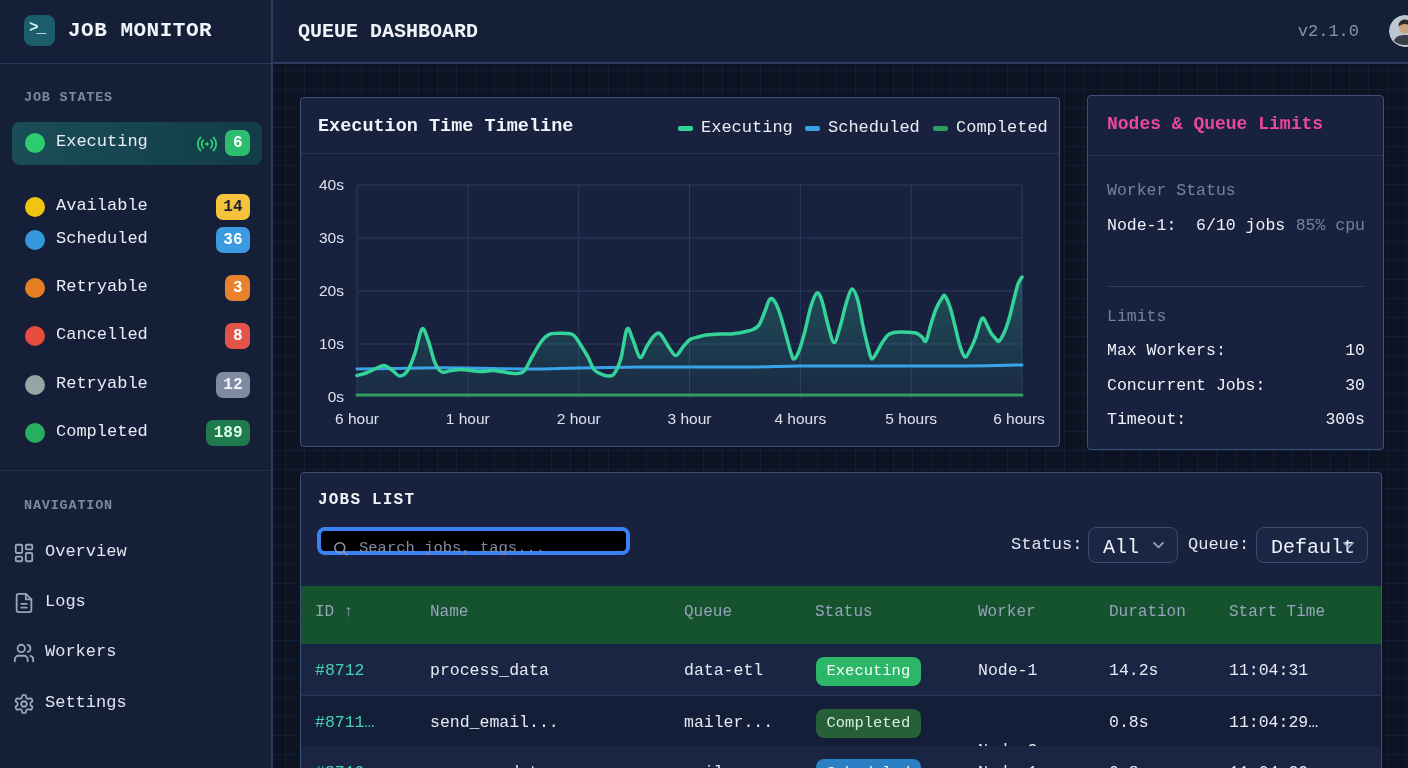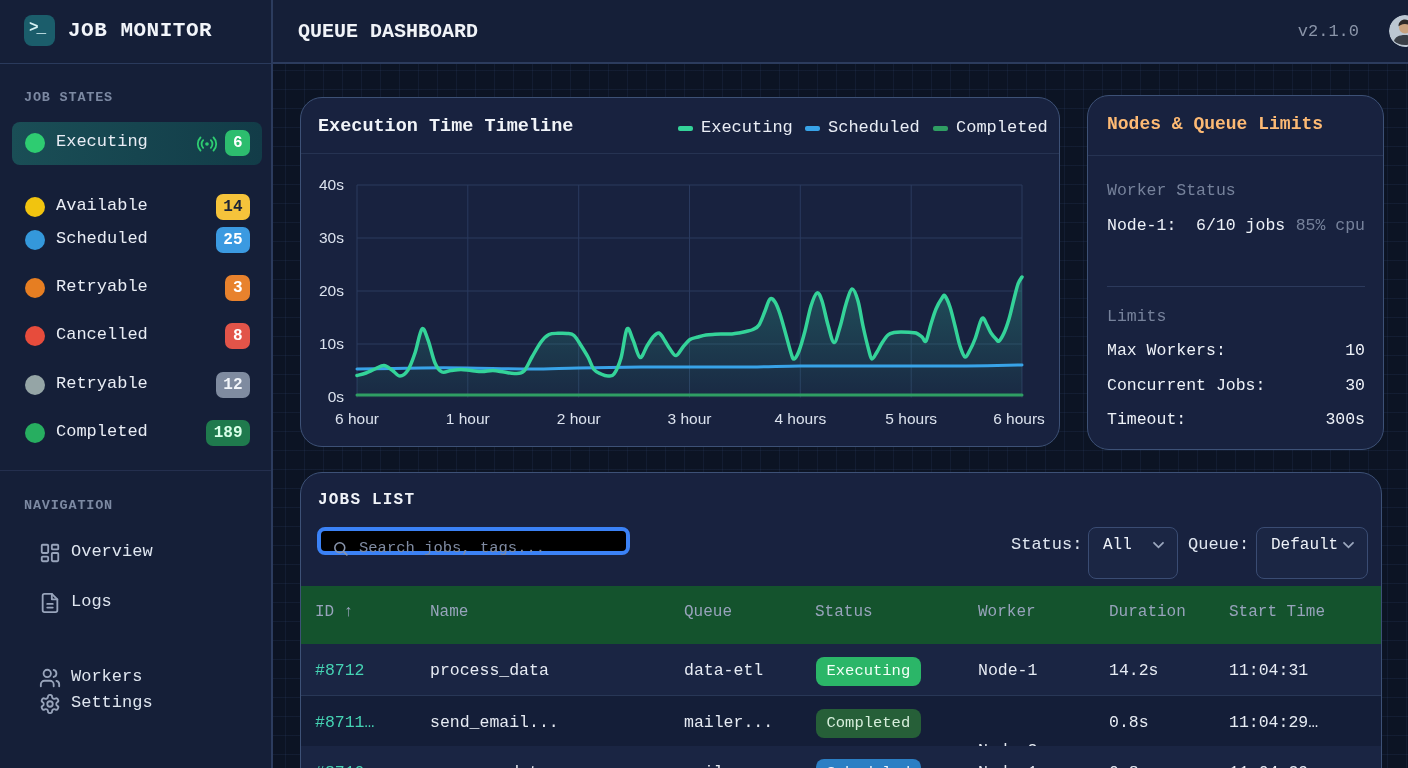--- a/index.html
+++ b/index.html
@@ -21,51 +21,51 @@
 #logo { position:absolute; left:24px; top:15px; width:31px; height:31px; background:#1b5d6b; border-radius:8px; }
 #logo span { position:absolute; left:5px; top:4px; font-size:16px; font-weight:bold; color:#d5f1f3; letter-spacing:-2px; }
 #brand { position:absolute; left:68px; top:19px; font-size:21px; font-weight:bold; letter-spacing:0.5px; color:#f2f5fa; }
 #sidehead-line { position:absolute; left:0; top:63px; width:100%; height:1px; background:#2a3a5c; }
 .sec-label { position:absolute; left:24px; font-size:13.5px; letter-spacing:0.8px; color:#7c89a2; font-weight:bold; }
 .staterow { position:absolute; left:12px; width:250px; height:43px; border-radius:8px; }
 .staterow .dot { position:absolute; left:13px; top:11px; width:20px; height:20px; border-radius:50%; }
 .staterow .lbl { position:absolute; left:44px; top:10px; font-size:17px; color:#e9edf5; }
 .badge { position:absolute; right:12px; top:8px; height:26px; border-radius:7px; font-size:16px; font-weight:bold; text-align:center; line-height:26px; padding:0 7.5px; }
 #row-exec { background:linear-gradient(90deg,#1a4e56,#123c48); }
-.navrow { position:absolute; left:39px; width:230px; height:24px; }
+.navrow { position:absolute; left:13px; width:230px; height:24px; }
 .navrow svg { position:absolute; left:0; top:1px; }
 .navrow .lbl { position:absolute; left:32px; top:1px; font-size:17px; color:#dfe6f0; }
 #side-div { position:absolute; left:0; top:470px; width:100%; height:1px; background:#242f4e; }
 
 #topbar { left:273px; top:0; width:1291px; height:64px; background:#151f38; border-bottom:2px solid #2c3c5e; z-index:4; }
 #tb-title { position:absolute; left:25px; top:20px; font-size:20px; font-weight:bold; letter-spacing:0px; color:#f0f3f8; }
 #tb-ver { position:absolute; right:205px; top:22px; font-size:17px; color:#8a94a8; }
 #tb-ava { position:absolute; right:143px; top:15px; width:32px; height:32px; border-radius:50%; overflow:hidden; }
 #tb-user { position:absolute; right:41px; top:22px; font-size:17px; color:#eef2f8; }
 #tb-chev { position:absolute; right:22px; top:26px; }
 
-.card { background:#18223f; border:1.5px solid #3d5176; border-radius:22px;text-decoration:underline; }
+.card { background:#18223f; border:1.5px solid #3d5176; border-radius:4px;text-decoration:underline; }
 #chartcard { left:300px; top:97px; width:760px; height:350px; }
 #chart-title { position:absolute; left:17px; top:18px; font-size:18.5px; font-weight:bold; color:#f0f3f8; }
 #chart-headline { position:absolute; left:0; top:55px; width:100%; height:1px; background:#263352; }
 .legend { position:absolute; top:20px; font-size:17px; color:#e9edf5; }
 .ldash { position:absolute; top:28px; width:15px; height:4.5px; border-radius:2px; }
 #rightcard { left:1087px; top:95px; width:297px; height:355px; }
 .rc-line { position:absolute; left:0; width:100%; height:1px; background:#263352; }
 .rc-div { position:absolute; left:19px; width:258px; height:1px; background:#2c3a5c; }
 .rc-row { position:absolute; left:19px; width:258px; font-size:16.5px; color:#eef2f8; white-space:pre; }
 .rc-row .gray { color:#76829b; }
 .rc-row .r { position:absolute; right:0; top:0; }
 #jobscard { left:300px; top:472px; width:1082px; height:360px; overflow:hidden; }
 #jobs-title { position:absolute; left:17px; top:18px; font-size:16px; font-weight:bold; letter-spacing:1.2px; color:#f0f3f8; }
 #searchbox { position:absolute; left:16px; top:54px; width:313px; height:28px; background:#000000; border:4px solid #3b82f6; border-radius:8px; }
 #searchbox svg { position:absolute; left:11px; top:9px; }
 #searchbox .ph { position:absolute; left:38px; top:8px; font-size:15.5px; color:#7f8ba2; }
 .filt-label { position:absolute; top:62px; font-size:17px; color:#dfe6f0; }
-.dd { position:absolute; top:54px; height:52px; background:#1b2644; border:1px solid #3a4c73; border-radius:8px; font-size:16px; color:#eef2f8; }
+.dd { position:absolute; top:54px; height:36px; background:#1b2644; border:1px solid #3a4c73; border-radius:8px; font-size:20px; color:#eef2f8; }
 .dd .t { position:absolute; left:14px; top:8px; }
 .dd svg { position:absolute; right:12px; top:13px; }
 
 #thead { position:absolute; left:0; top:113px; width:1082px; height:58px; background:#14532d; }
 .th { position:absolute; top:17px; font-size:16px; color:#97a3bb; }
 .trow { position:absolute; left:0; width:1082px; height:51.5px; }
 .tr-a { background:#1a2543; }
 .tr-b { background:#141e38; }
 .trow .sep { position:absolute; left:0; bottom:0; width:100%; height:1px; background:#283756; }
 .td { position:absolute; top:17px; font-size:16.5px; color:#e6ebf3; }
@@ -99,21 +99,21 @@
     <div class="badge" style="background:#2dbd6e;color:#fff;">6</div>
   </div>
   <div class="staterow" style="top:186px;">
     <div class="dot" style="background:#f1c40f;"></div>
     <div class="lbl">Available</div>
     <div class="badge" style="background:#f5c33b;color:#1a2238;">14</div>
   </div>
   <div class="staterow" style="top:219px;">
     <div class="dot" style="background:#3498db;"></div>
     <div class="lbl">Scheduled</div>
-    <div class="badge" style="background:#3b9ae1;color:#fff;">25</div>
+    <div class="badge" style="background:#3b9ae1;color:#fff;">36</div>
   </div>
   <div class="staterow" style="top:267px;">
     <div class="dot" style="background:#e67e22;"></div>
     <div class="lbl">Retryable</div>
     <div class="badge" style="background:#e8822d;color:#fff;">3</div>
   </div>
   <div class="staterow" style="top:315px;">
     <div class="dot" style="background:#e74c3c;"></div>
     <div class="lbl">Cancelled</div>
     <div class="badge" style="background:#e25449;color:#fff;">8</div>
@@ -143,21 +143,21 @@
   </div>
   <div class="navrow" style="top:591px;">
     <svg width="22" height="22" viewBox="0 0 24 24" fill="none" stroke="#98a4bb" stroke-width="2" stroke-linecap="round" stroke-linejoin="round">
         <path d="M14 2H6a2 2 0 0 0-2 2v16a2 2 0 0 0 2 2h12a2 2 0 0 0 2-2V8z"></path>
         <path d="M14 2v6h6"></path>
         <path d="M9 13h6"></path>
         <path d="M9 17h6"></path>
       </svg>
     <div class="lbl">Logs</div>
   </div>
-  <div class="navrow" style="top:641px;margin-top:25px;">
+  <div class="navrow" style="top:641px;">
     <svg width="22" height="22" viewBox="0 0 24 24" fill="none" stroke="#98a4bb" stroke-width="2" stroke-linecap="round" stroke-linejoin="round">
         <path d="M16 21v-2a4 4 0 0 0-4-4H6a4 4 0 0 0-4 4v2"></path>
         <circle cx="9" cy="7" r="4"></circle>
         <path d="M22 21v-2a4 4 0 0 0-3-3.87"></path>
         <path d="M16 3.13a4 4 0 0 1 0 7.75"></path>
       </svg>
     <div class="lbl">Workers</div>
   </div>
   <div class="navrow" style="top:692px;">
     <svg width="22" height="22" viewBox="0 0 24 24" fill="none" stroke="#98a4bb" stroke-width="2" stroke-linecap="round" stroke-linejoin="round">
@@ -231,21 +231,21 @@
       <text x="277.7" y="326" text-anchor="middle">2 hour</text>
       <text x="388.5" y="326" text-anchor="middle">3 hour</text>
       <text x="499.3" y="326" text-anchor="middle">4 hours</text>
       <text x="610.2" y="326" text-anchor="middle">5 hours</text>
       <text x="718" y="326" text-anchor="middle">6 hours</text>
     </g>
   </svg>
 </div>
 
 <div id="rightcard" class="card abs">
-  <div style="position:absolute;left:19px;top:18px;font-size:18px;font-weight:bold;color:#fdba74;">Nodes &amp; Queue Limits</div>
+  <div style="position:absolute;left:19px;top:18px;font-size:18px;font-weight:bold;color:#ec4899;">Nodes &amp; Queue Limits</div>
   <div class="rc-line" style="top:59px;"></div>
   <div class="rc-row gray" style="top:85px;color:#76829b;">Worker Status</div>
   <div class="rc-row" style="top:120px;">Node-1:  6/10 jobs <span class="r gray">85% cpu</span></div>
   <div class="rc-div" style="top:190px;"></div>
   <div class="rc-row gray" style="top:211px;color:#76829b;">Limits</div>
   <div class="rc-row" style="top:245px;">Max Workers:<span class="r">10</span></div>
   <div class="rc-row" style="top:280px;">Concurrent Jobs:<span class="r">30</span></div>
   <div class="rc-row" style="top:314px;">Timeout:<span class="r">300s</span></div>
 </div>
 

